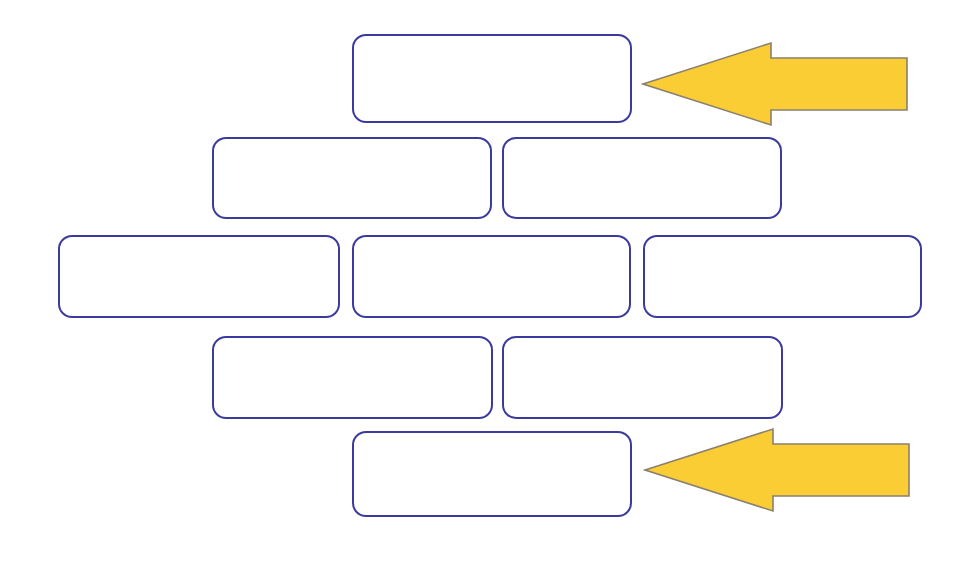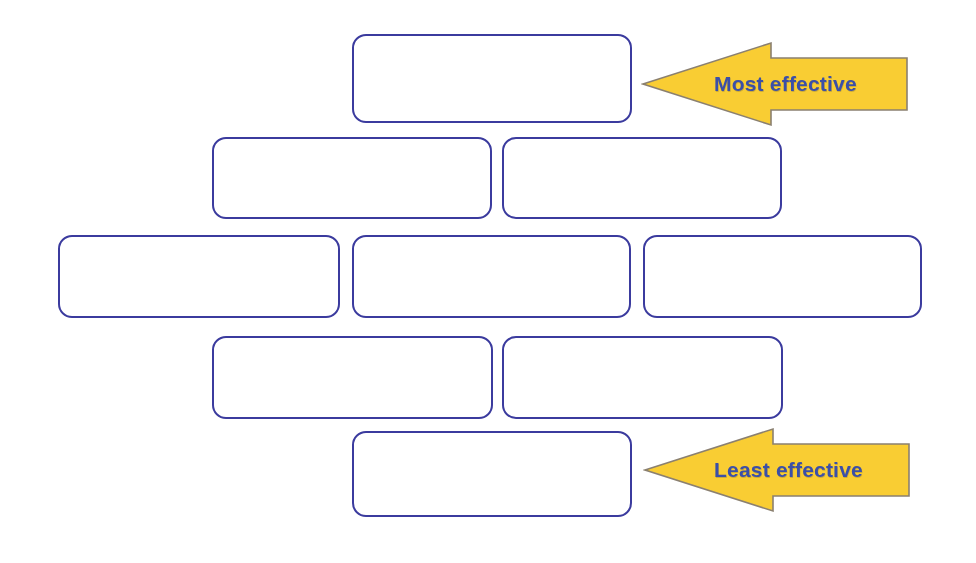--- a/index.html
+++ b/index.html
@@ -61,22 +61,20 @@
   <div class="brick" style="left:212px; top:336px; width:281px; height:83px;"></div>
   <div class="brick" style="left:502px; top:336px; width:281px; height:83px;"></div>
 
   <div class="brick" style="left:352px; top:431px; width:280px; height:86px;"></div>
 
   <div class="arrow-wrap" style="left:641px; top:41px;">
     <svg width="268" height="88" viewBox="0 0 268 88">
       <polygon points="2,43 130,2 130,17 266,17 266,69 130,69 130,84" fill="#f9cd33" stroke="#8b8070" stroke-width="1.6" stroke-linejoin="miter"></polygon>
     </svg>
   </div>
-  <div class="arrow-label" style="left:714px; top:73px;">Most effective</div>
 
   <div class="arrow-wrap" style="left:643px; top:427px;">
     <svg width="268" height="88" viewBox="0 0 268 88">
       <polygon points="2,43 130,2 130,17 266,17 266,69 130,69 130,84" fill="#f9cd33" stroke="#8b8070" stroke-width="1.6" stroke-linejoin="miter"></polygon>
     </svg>
   </div>
-  <div class="arrow-label" style="left:714px; top:459px;">Least effective</div>
 
 </div>
 
 </body></html>

